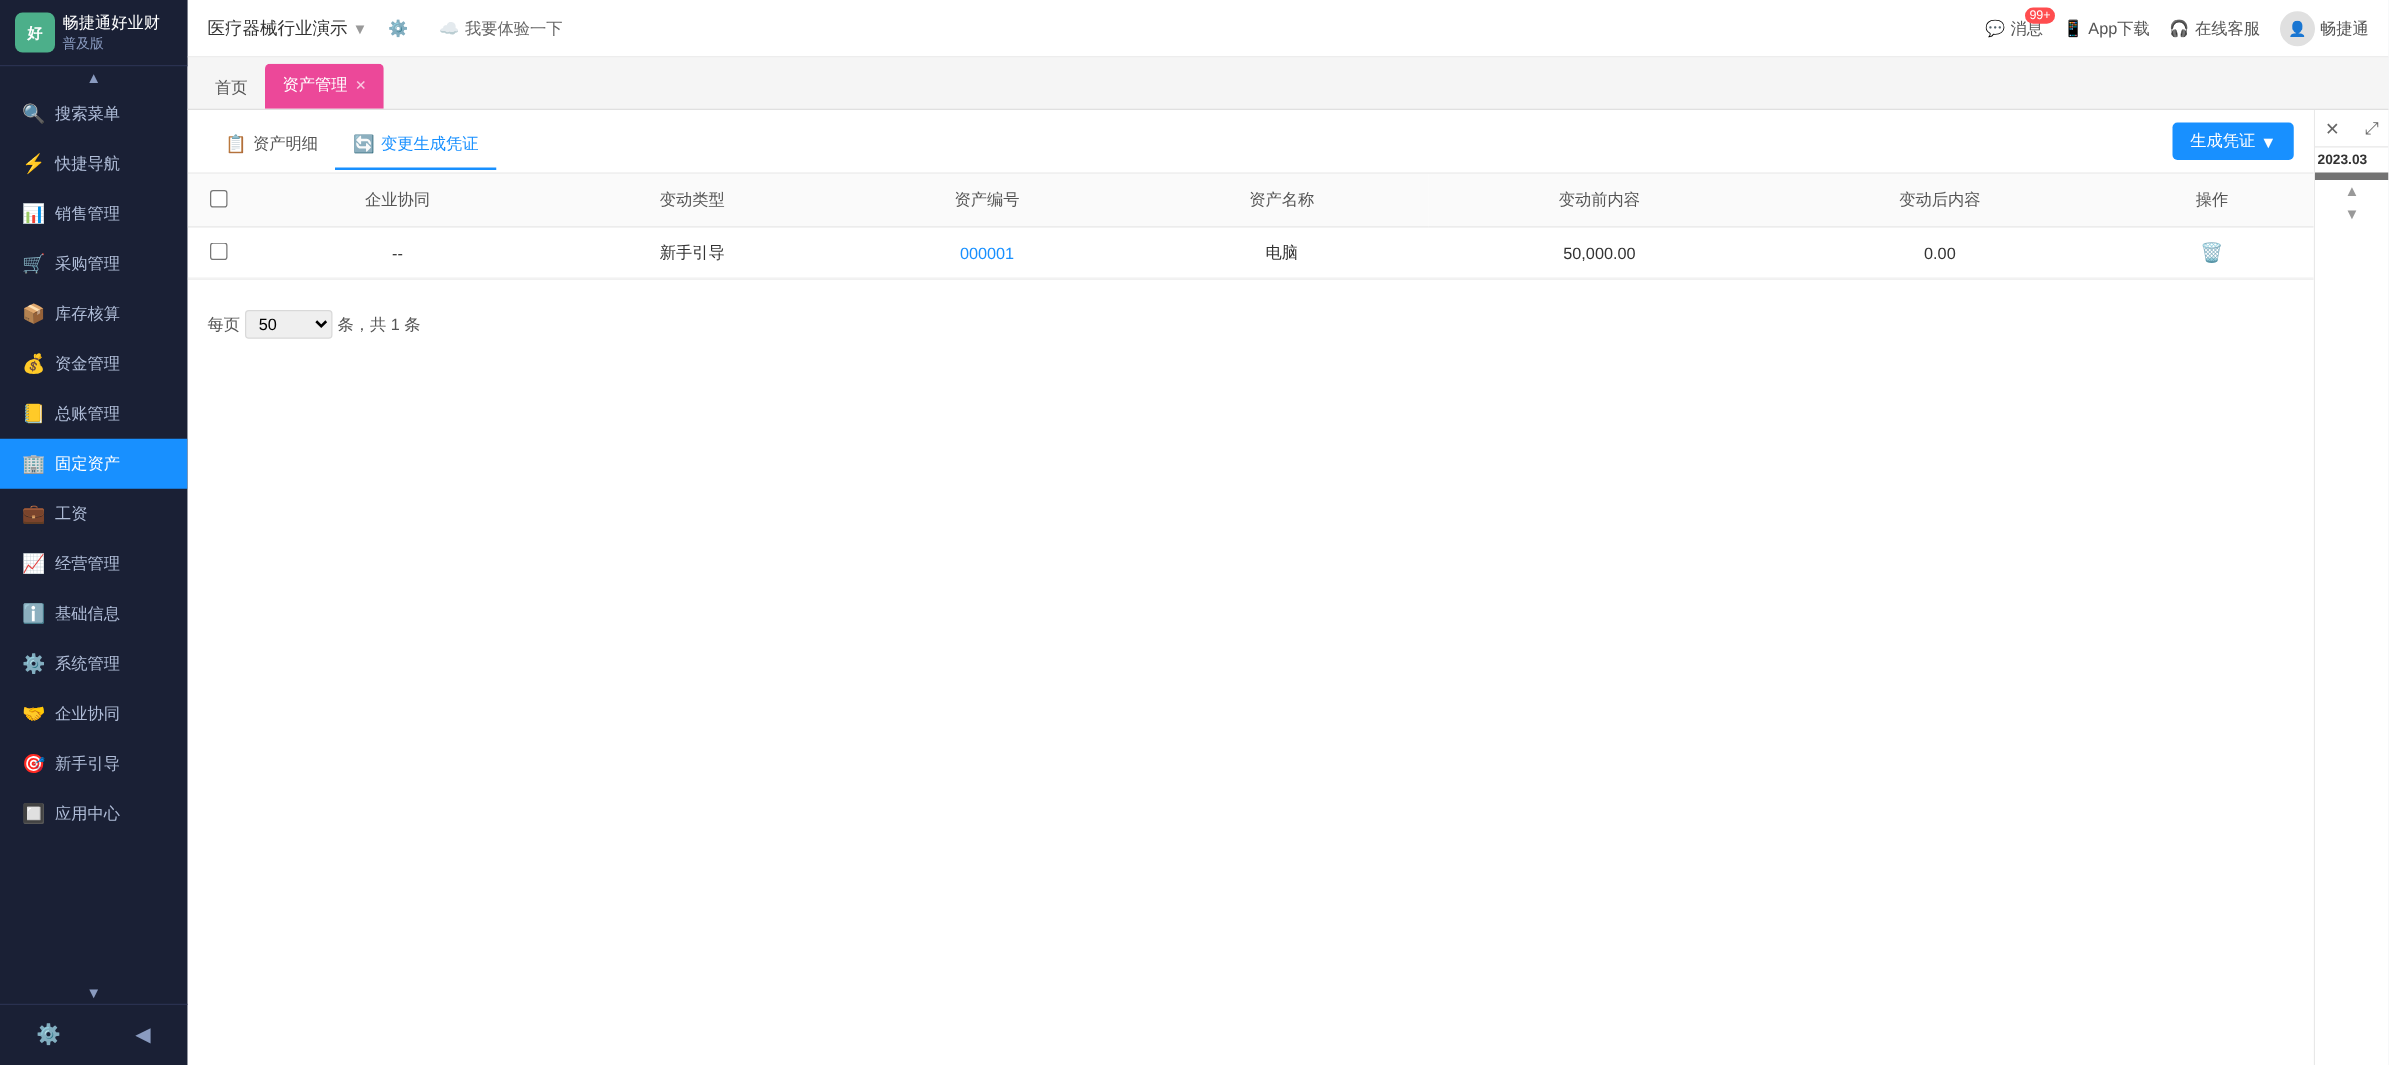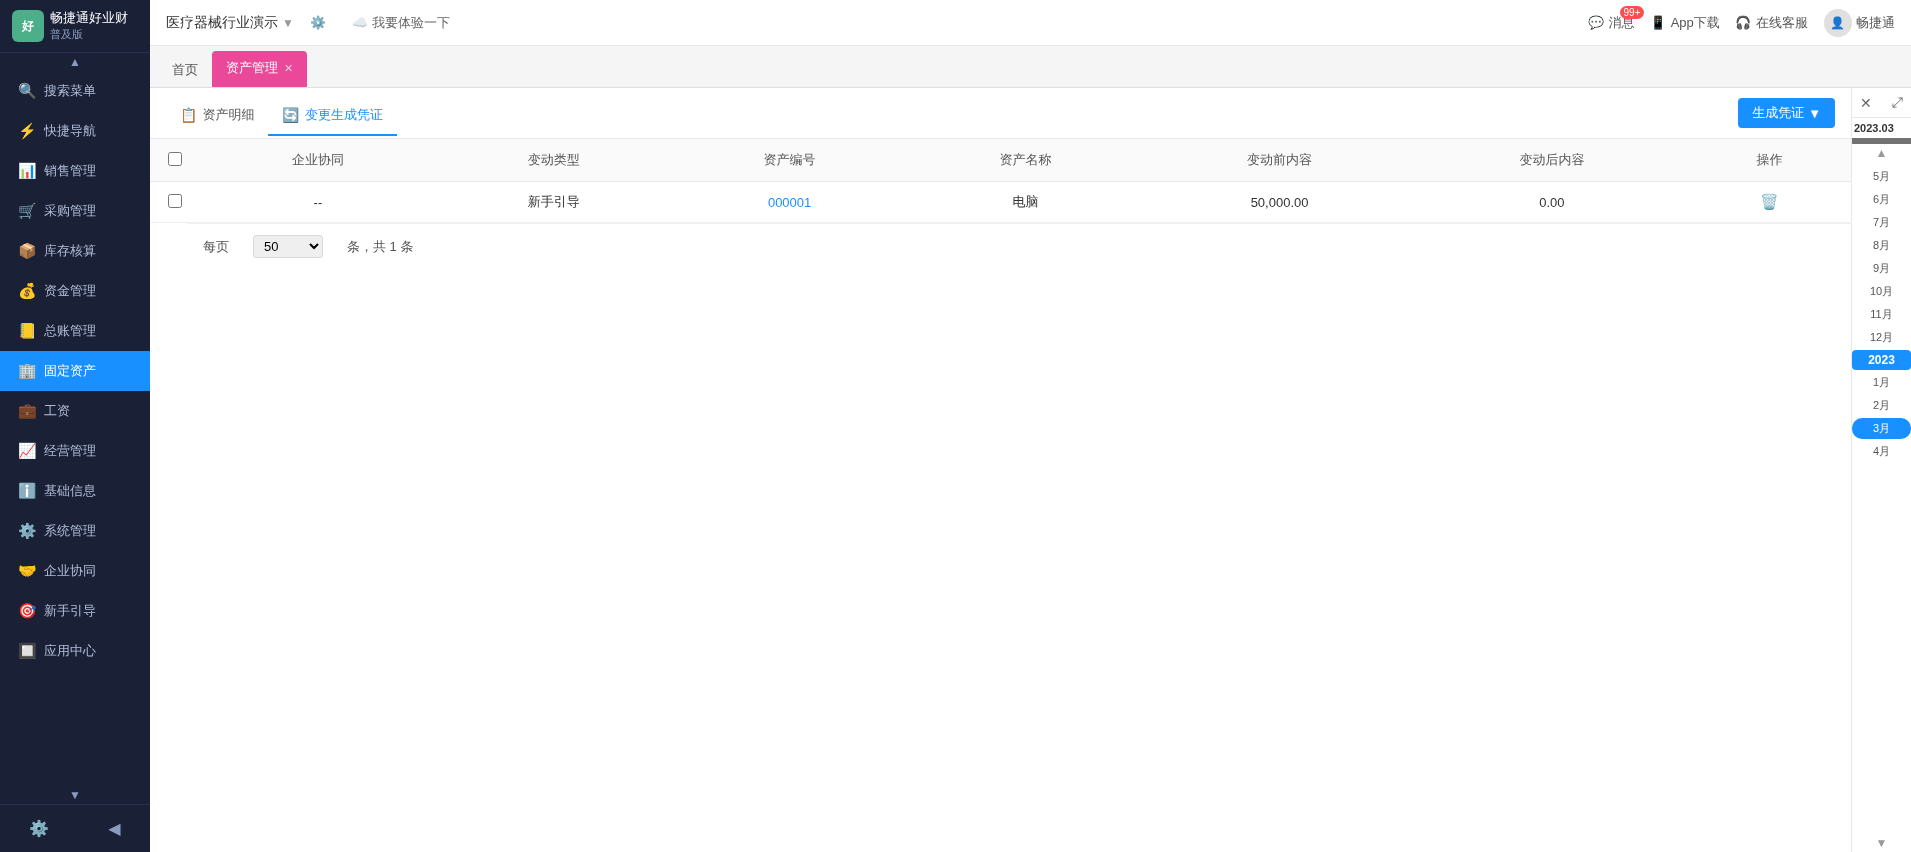--- a/index.html
+++ b/index.html
@@ -219,24 +219,24 @@
       text-align: center;
       color: #333;
     }
     .delete-btn {
       color: #ff4d4f; cursor: pointer; font-size: 15px;
     }
     .asset-code { color: #1890ff; }
 
     
     .pagination {
-      display: flex; align-items: center; gap: 24px;
-      padding: 11px 16px;
+      display: flex; align-items: center; gap: 4px;
+      padding: 24px 16px;
       border-top: 1px solid #f0f0f0;
-      font-size: 13px; color: #555; margin-left: 37px;
+      font-size: 13px; color: #555;
     }
     .page-select {
       border: 1px solid #d9d9d9;
       border-radius: 3px;
       padding: 2px 20px 2px 6px;
       font-size: 13px;
       appearance: auto;
     }
 
     .timeline-panel {
@@ -487,35 +487,20 @@
       <div class="timeline-header">
         <span style="font-size:14px; color:#666; cursor:pointer;">✕</span>
         <span style="font-size:14px; color:#666; cursor:pointer;">⤢</span>
       </div>
       <div style="text-align:left; font-size:11px; color:#333; padding:4px 2px; font-weight:bold; border-bottom:6px solid #737373;">2023.03</div>
 
       <div style="display:flex; align-items:center; justify-content:center; padding:2px 0;">
         <span style="font-size:12px; color:#999;">▲</span>
       </div>
 
-      <div class="timeline-items">
-        <div class="timeline-item">5月</div>
-        <div class="timeline-item">6月</div>
-        <div class="timeline-item">7月</div>
-        <div class="timeline-item">8月</div>
-        <div class="timeline-item">9月</div>
-        <div class="timeline-item">10月</div>
-        <div class="timeline-item">11月</div>
-        <div class="timeline-item">12月</div>
-        <div class="timeline-item year-label active">2023</div>
-        <div class="timeline-item">1月</div>
-        <div class="timeline-item">2月</div>
-        <div class="timeline-item active">3月</div>
-        <div class="timeline-item">4月</div>
-      </div>
 
       <div style="display:flex; align-items:center; justify-content:center; padding:2px 0;">
         <span style="font-size:12px; color:#999;">▼</span>
       </div>
     </div>
 
   </div>
 </div>
 
 </body></html>

